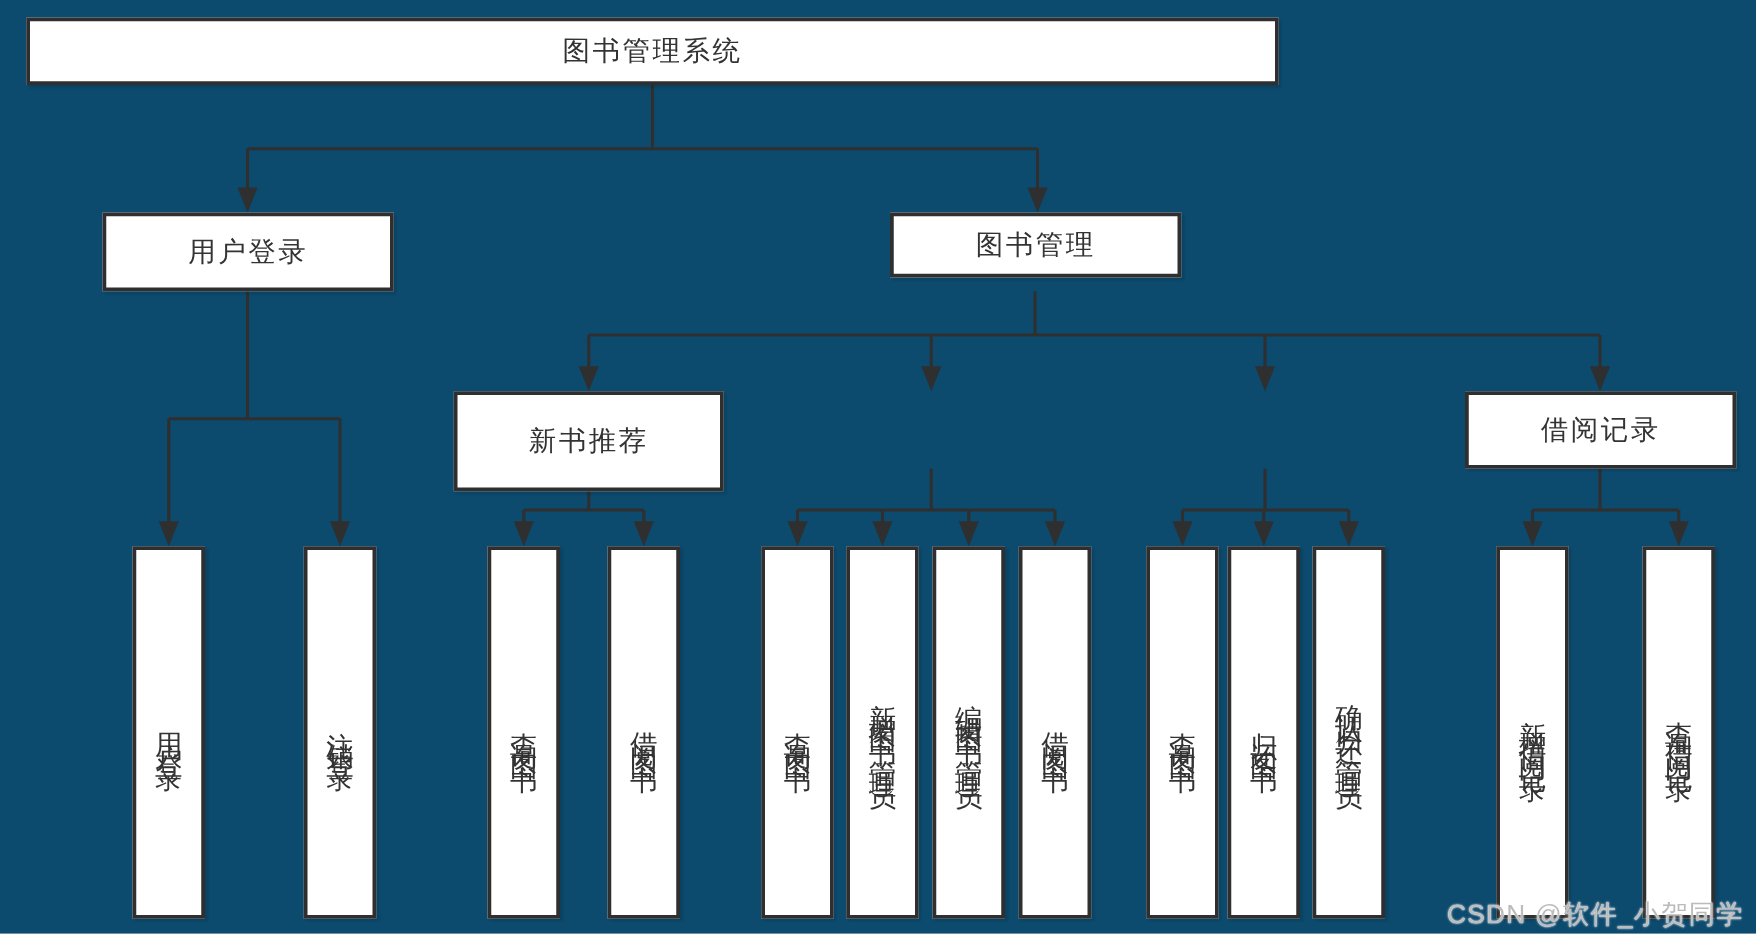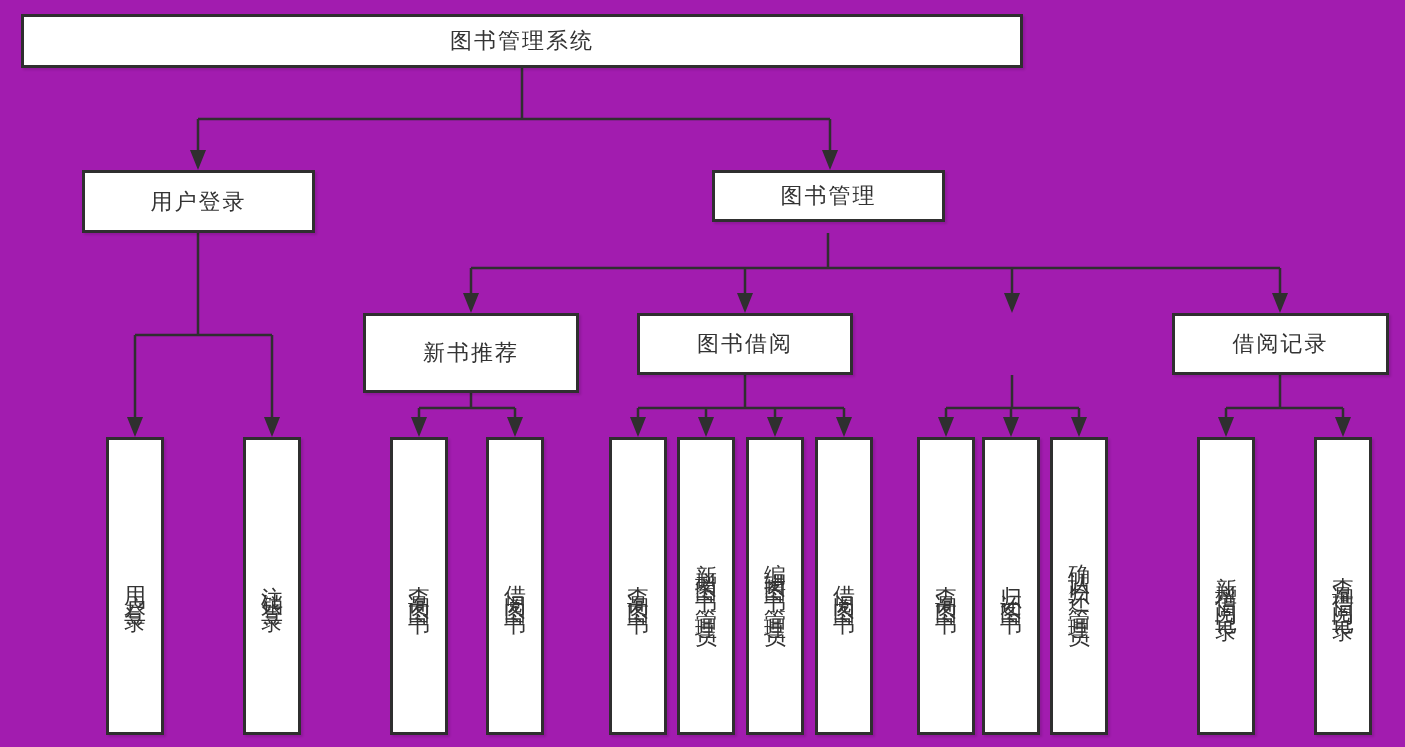--- a/index.html
+++ b/index.html
@@ -5,21 +5,21 @@
   html, body {
     margin: 0;
     padding: 0;
     background: #ffffff;
     font-family: "Liberation Sans", "DejaVu Sans", sans-serif;
   }
   .canvas {
     position: relative;
     width: 1405px;
     height: 747px;
-    background: #a21caf;
+    background: #0c4a6e;
     overflow: hidden;
   }
   .connectors {
     position: absolute;
     left: 0;
     top: 0;
     width: 1405px;
     height: 747px;
     pointer-events: none;
   }
@@ -109,23 +109,20 @@
   <div class="box h" style="left:82px; top:170px; width:233px; height:63px;">
     <span>用户登录</span>
   </div>
   <div class="box h" style="left:712px; top:170px; width:233px; height:52px;">
     <span>图书管理</span>
   </div>
 
   <div class="box h" style="left:363px; top:313px; width:216px; height:80px;">
     <span>新书推荐</span>
   </div>
-  <div class="box h" style="left:637px; top:313px; width:216px; height:62px;">
-    <span>图书借阅</span>
-  </div>
   <div class="box h" style="left:1172px; top:313px; width:217px; height:62px;">
     <span>借阅记录</span>
   </div>
 
   <div class="box v" style="left:106px; top:437px; width:58px; height:298px;">
     <span>用户登录</span>
   </div>
   <div class="box v" style="left:243px; top:437px; width:58px; height:298px;">
     <span>注销登录</span>
   </div>
@@ -160,14 +157,15 @@
     <span>确认归还（管理员）</span>
   </div>
 
   <div class="box v" style="left:1197px; top:437px; width:58px; height:298px;">
     <span>新增借阅记录</span>
   </div>
   <div class="box v" style="left:1314px; top:437px; width:58px; height:298px;">
     <span>查询借阅记录</span>
   </div>
 
+  <div class="watermark">CSDN @软件_小贺同学</div>
 
 </div>
 
 </body></html>

